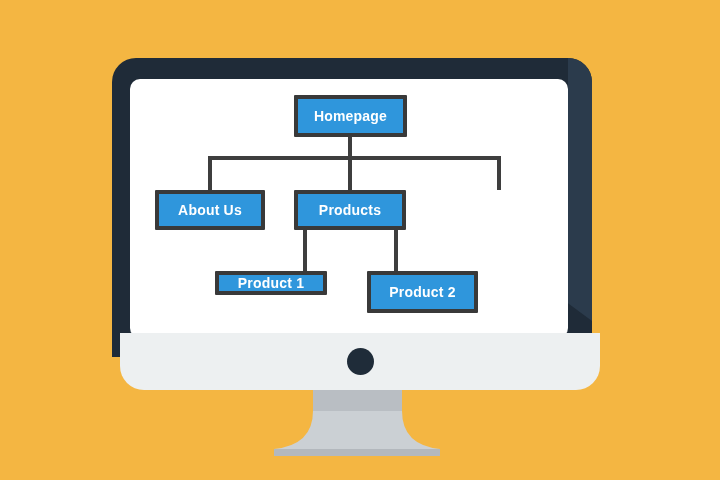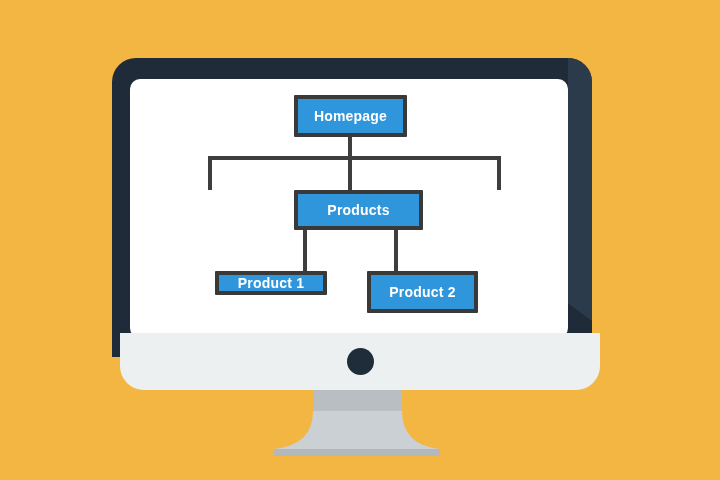--- a/index.html
+++ b/index.html
@@ -72,21 +72,21 @@
     font-weight: bold;
     letter-spacing: 0.2px;
     display: flex;
     align-items: center;
     justify-content: center;
     z-index: 2;
     border-radius: 1px;
   }
   .node-homepage  { left: 164px; top: 16px;  width: 113px; height: 42px; }
   .node-about     { left: 25px;  top: 111px; width: 110px; height: 40px; }
-  .node-products  { left: 164px; top: 111px; width: 129px; height: 40px; }
+  .node-products  { left: 164px; top: 111px; width: 112px; height: 40px; }
   .node-contact   { left: 313px; top: 111px; width: 112px; height: 40px; }
   .node-product1  { left: 85px;  top: 192px; width: 112px; height: 24px; }
   .node-product2  { left: 237px; top: 192px; width: 111px; height: 42px; }
 
   .line {
     position: absolute;
     background: #3e3e3e;
     z-index: 1;
   }
   .line-homepage-down { left: 218px; top: 58px;  width: 4px;   height: 53px; }
@@ -107,20 +107,21 @@
     <div class="screen">
 
       <div class="line line-homepage-down"></div>
       <div class="line line-horizontal"></div>
       <div class="line line-about-down"></div>
       <div class="line line-contact-down"></div>
       <div class="line line-product1-down"></div>
       <div class="line line-product2-down"></div>
 
       <div class="node node-homepage">Homepage</div>
+      <div class="node node-about">About Us</div>
       <div class="node node-products">Products</div>
       <div class="node node-product1">Product 1</div>
       <div class="node node-product2">Product 2</div>
     </div>
   </div>
 
   <div class="chin">
     <div class="logo-dot"></div>
   </div>
 

